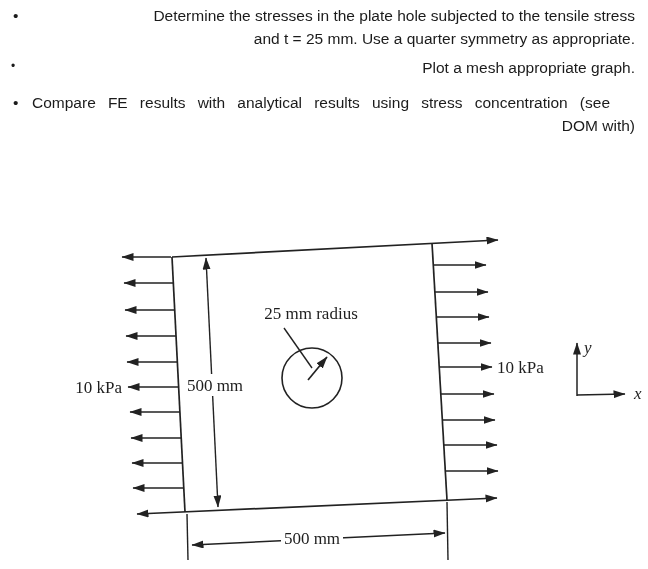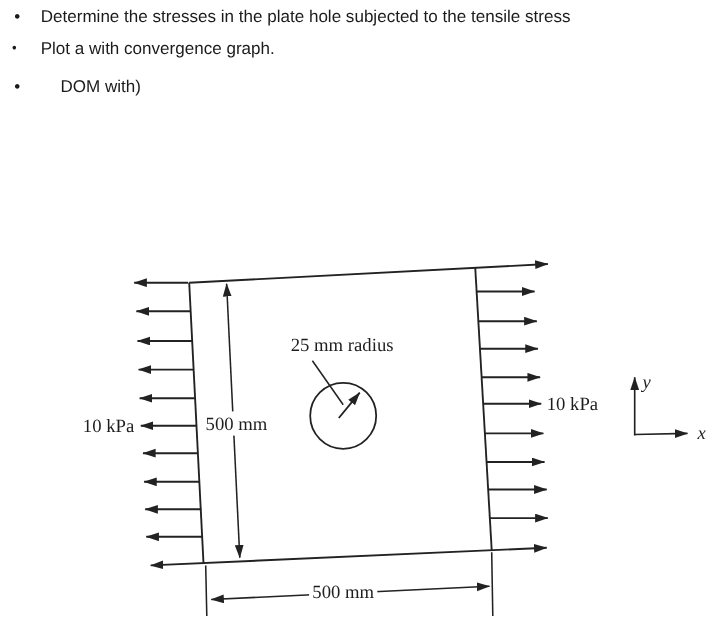--- a/index.html
+++ b/index.html
@@ -7,21 +7,21 @@
     position:relative;width:648px;height:569px;background:#ffffff;overflow:hidden;
     font-family:"Liberation Sans",sans-serif;color:#1c1c1c;
   }
   .problem{
     position:absolute;left:13px;top:4px;width:622px;
     font-size:15.5px;line-height:23px;color:#1b1b1b;
   }
   .bullet-item{position:relative;}
   .bullet-item .marker{position:absolute;left:0;top:0;font-size:15.5px;}
   .bullet-item .btext{margin-left:24px;}
-  .bline{white-space:nowrap;}
+  .bline{white-space:nowrap;text-align:right;}
   .bline.cont{padding-left:18px;}
   .bline.just{white-space:normal;text-align:justify;text-align-last:justify;width:578px;}
   .b2{margin-top:6px;}
   .b2 .marker{font-size:12px;top:-1px;left:-2px;}
   .b3{margin-top:12px;}
   .b3 .btext{margin-left:19px;}
   .b3 .bline.cont{padding-left:23px;}
   svg.fig{position:absolute;left:0;top:0;}
   svg.fig line, svg.fig path.edge{stroke:#222222;fill:none;}
   svg.fig text{font-family:"Liberation Serif",serif;font-size:17px;fill:#1e1e1e;}
@@ -31,33 +31,35 @@
 <body>
 
 <div class="canvas">
 
   <div class="problem">
 
     <div class="bullet-item b1">
       <span class="marker">•</span>
       <div class="btext">
         <div class="bline">Determine the stresses in the plate hole subjected to the tensile stress</div>
+        <div class="bline cont">and t = 25 mm. Use a quarter symmetry as appropriate.</div>
       </div>
     </div>
 
     <div class="bullet-item b2">
       <span class="marker">•</span>
       <div class="btext">
-        <div class="bline">Plot a with convergence graph.</div>
+        <div class="bline">Plot a mesh appropriate graph.</div>
       </div>
     </div>
 
     <div class="bullet-item b3">
       <span class="marker">•</span>
       <div class="btext">
+        <div class="bline just">Compare FE results with analytical results using stress concentration (see</div>
         <div class="bline cont">DOM with)</div>
       </div>
     </div>
 
   </div>
 
   <svg class="fig" width="648" height="569" viewBox="0 0 648 569">
     <defs>
       <marker id="ah" markerUnits="userSpaceOnUse" markerWidth="13" markerHeight="9" refX="11.5" refY="4" orient="auto">
         <path d="M0,0 L12,4 L0,8 z" fill="#222222"></path>

